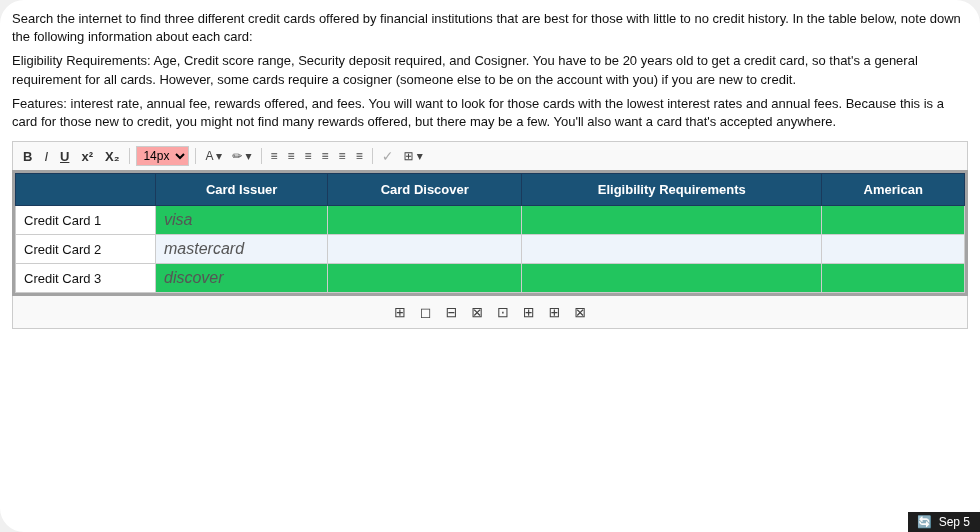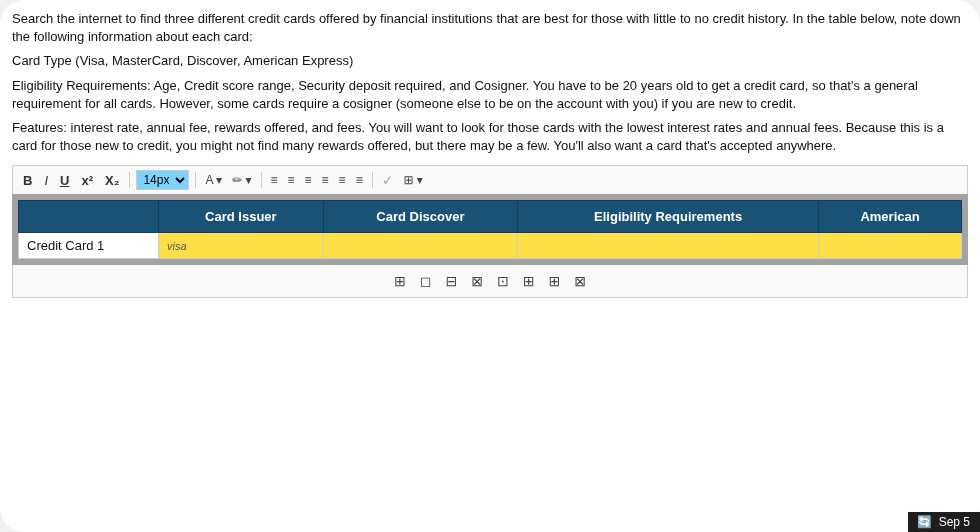--- a/index.html
+++ b/index.html
@@ -49,32 +49,32 @@
     .toolbar-separator {
       width: 1px;
       height: 16px;
       background: #ccc;
       margin: 0 2px;
     }
     .font-size-select {
       font-size: 12px;
       border: 1px solid #ccc;
       padding: 1px 2px;
-      background: #7dd3fc;
+      background: #fca5a5;
       cursor: pointer;
     }
     .toolbar-icon {
       font-size: 12px;
       color: #444;
       padding: 1px 3px;
       cursor: pointer;
     }
     
     .table-wrapper {
-      border: 6px solid #a3a3a3;
+      border: 3px solid #a3a3a3;
       overflow: hidden;
     }
     table {
       width: 100%;
       border-collapse: collapse;
       font-size: 13px;
     }
     thead tr {
       background: #1a5276;
       color: white;
@@ -84,40 +84,40 @@
       padding: 8px 10px;
       text-align: center;
       font-weight: bold;
       font-size: 13px;
     }
     thead th.first-col {
       width: 140px;
       background: #1a5276;
     }
     tbody tr {
-      background: #fde047;
+      background: #22c55e;
     }
     tbody tr:nth-child(even) {
       background: #eef4fb;
     }
     tbody td {
       border: 1px solid #ccc;
       padding: 5px 8px;
       font-size: 13px;
       color: #222;
     }
     tbody td.row-label {
       font-weight: normal;
       color: #111;
       background: white;
     }
     tbody td.data-cell {
       color: #555;
       font-style: italic;
-      font-size: 11px;
+      font-size: 16px;
     }
     .bottom-toolbar {
       display: flex;
       align-items: center;
       justify-content: center;
       gap: 6px;
       padding: 6px;
       border: 1px solid #ccc;
       border-top: none;
       background: #f9f9f9;
@@ -146,23 +146,20 @@
   </style>
 </head>
 <body>
 
 <div class="main-container">
 
   <div class="text-block">
     <span>Search the internet to find three different credit cards offered by financial institutions that are best for those with little to no credit history. In the table below, note down the following information about each card:</span>
   </div>
   <div class="text-block">
-    <span>Card Type (Visa, MasterCard, Discover, American Express)</span>
-  </div>
-  <div class="text-block">
     <span>Eligibility Requirements: Age, Credit score range, Security deposit required, and Cosigner. You have to be 20 years old to get a credit card, so that's a general requirement for all cards. However, some cards require a cosigner (someone else to be on the account with you) if you are new to credit.</span>
   </div>
   <div class="text-block">
     <span>Features: interest rate, annual fee, rewards offered, and fees. You will want to look for those cards with the lowest interest rates and annual fees. Because this is a card for those new to credit, you might not find many rewards offered, but there may be a few. You'll also want a card that's accepted anywhere.</span>
   </div>
 
   <div class="toolbar">
     <button class="toolbar-btn">B</button>
     <button class="toolbar-btn italic">I</button>
     <button class="toolbar-btn underline">U</button>
@@ -198,20 +195,34 @@
           <th>Card Issuer</th>
           <th>Card Discover</th>
           <th>Eligibility Requirements</th>
           <th>American</th>
         </tr>
       </thead>
       <tbody>
         <tr>
           <td class="row-label">Credit Card 1</td>
           <td class="data-cell">visa</td>
+          <td class="data-cell"></td>
+          <td class="data-cell"></td>
+          <td class="data-cell"></td>
+        </tr>
+        <tr>
+          <td class="row-label">Credit Card 2</td>
+          <td class="data-cell">mastercard</td>
+          <td class="data-cell"></td>
+          <td class="data-cell"></td>
+          <td class="data-cell"></td>
+        </tr>
+        <tr>
+          <td class="row-label">Credit Card 3</td>
+          <td class="data-cell">discover</td>
           <td class="data-cell"></td>
           <td class="data-cell"></td>
           <td class="data-cell"></td>
         </tr>
       </tbody>
     </table>
   </div>
 
   <div class="bottom-toolbar">
     <button class="bottom-toolbar-btn">⊞</button>

